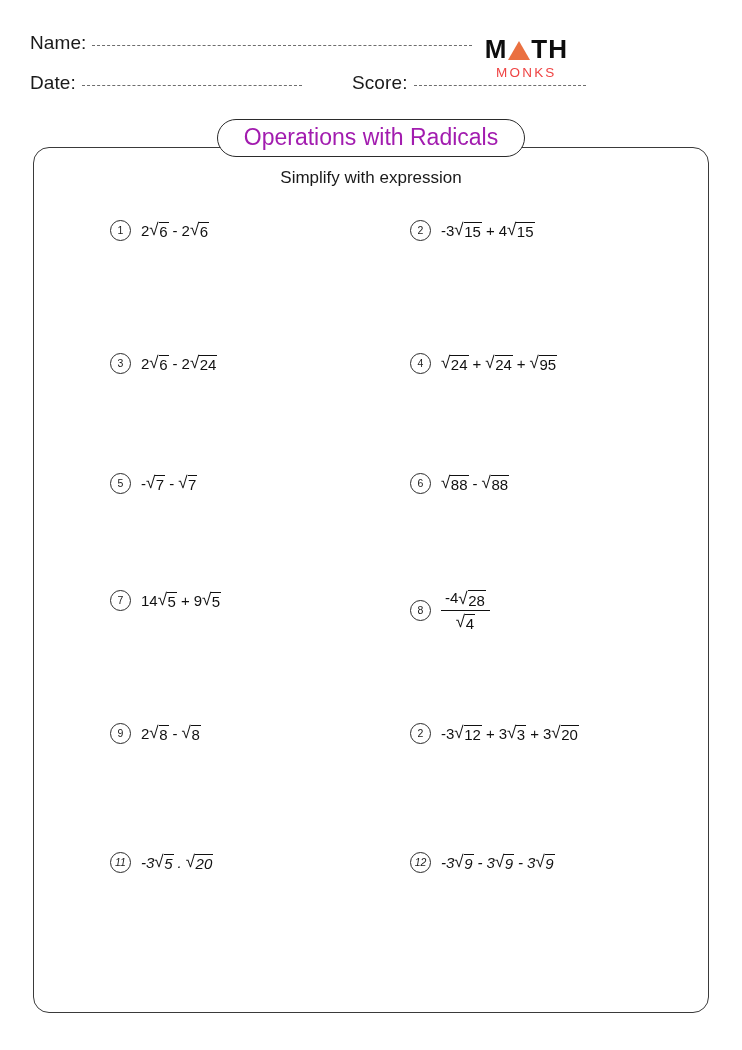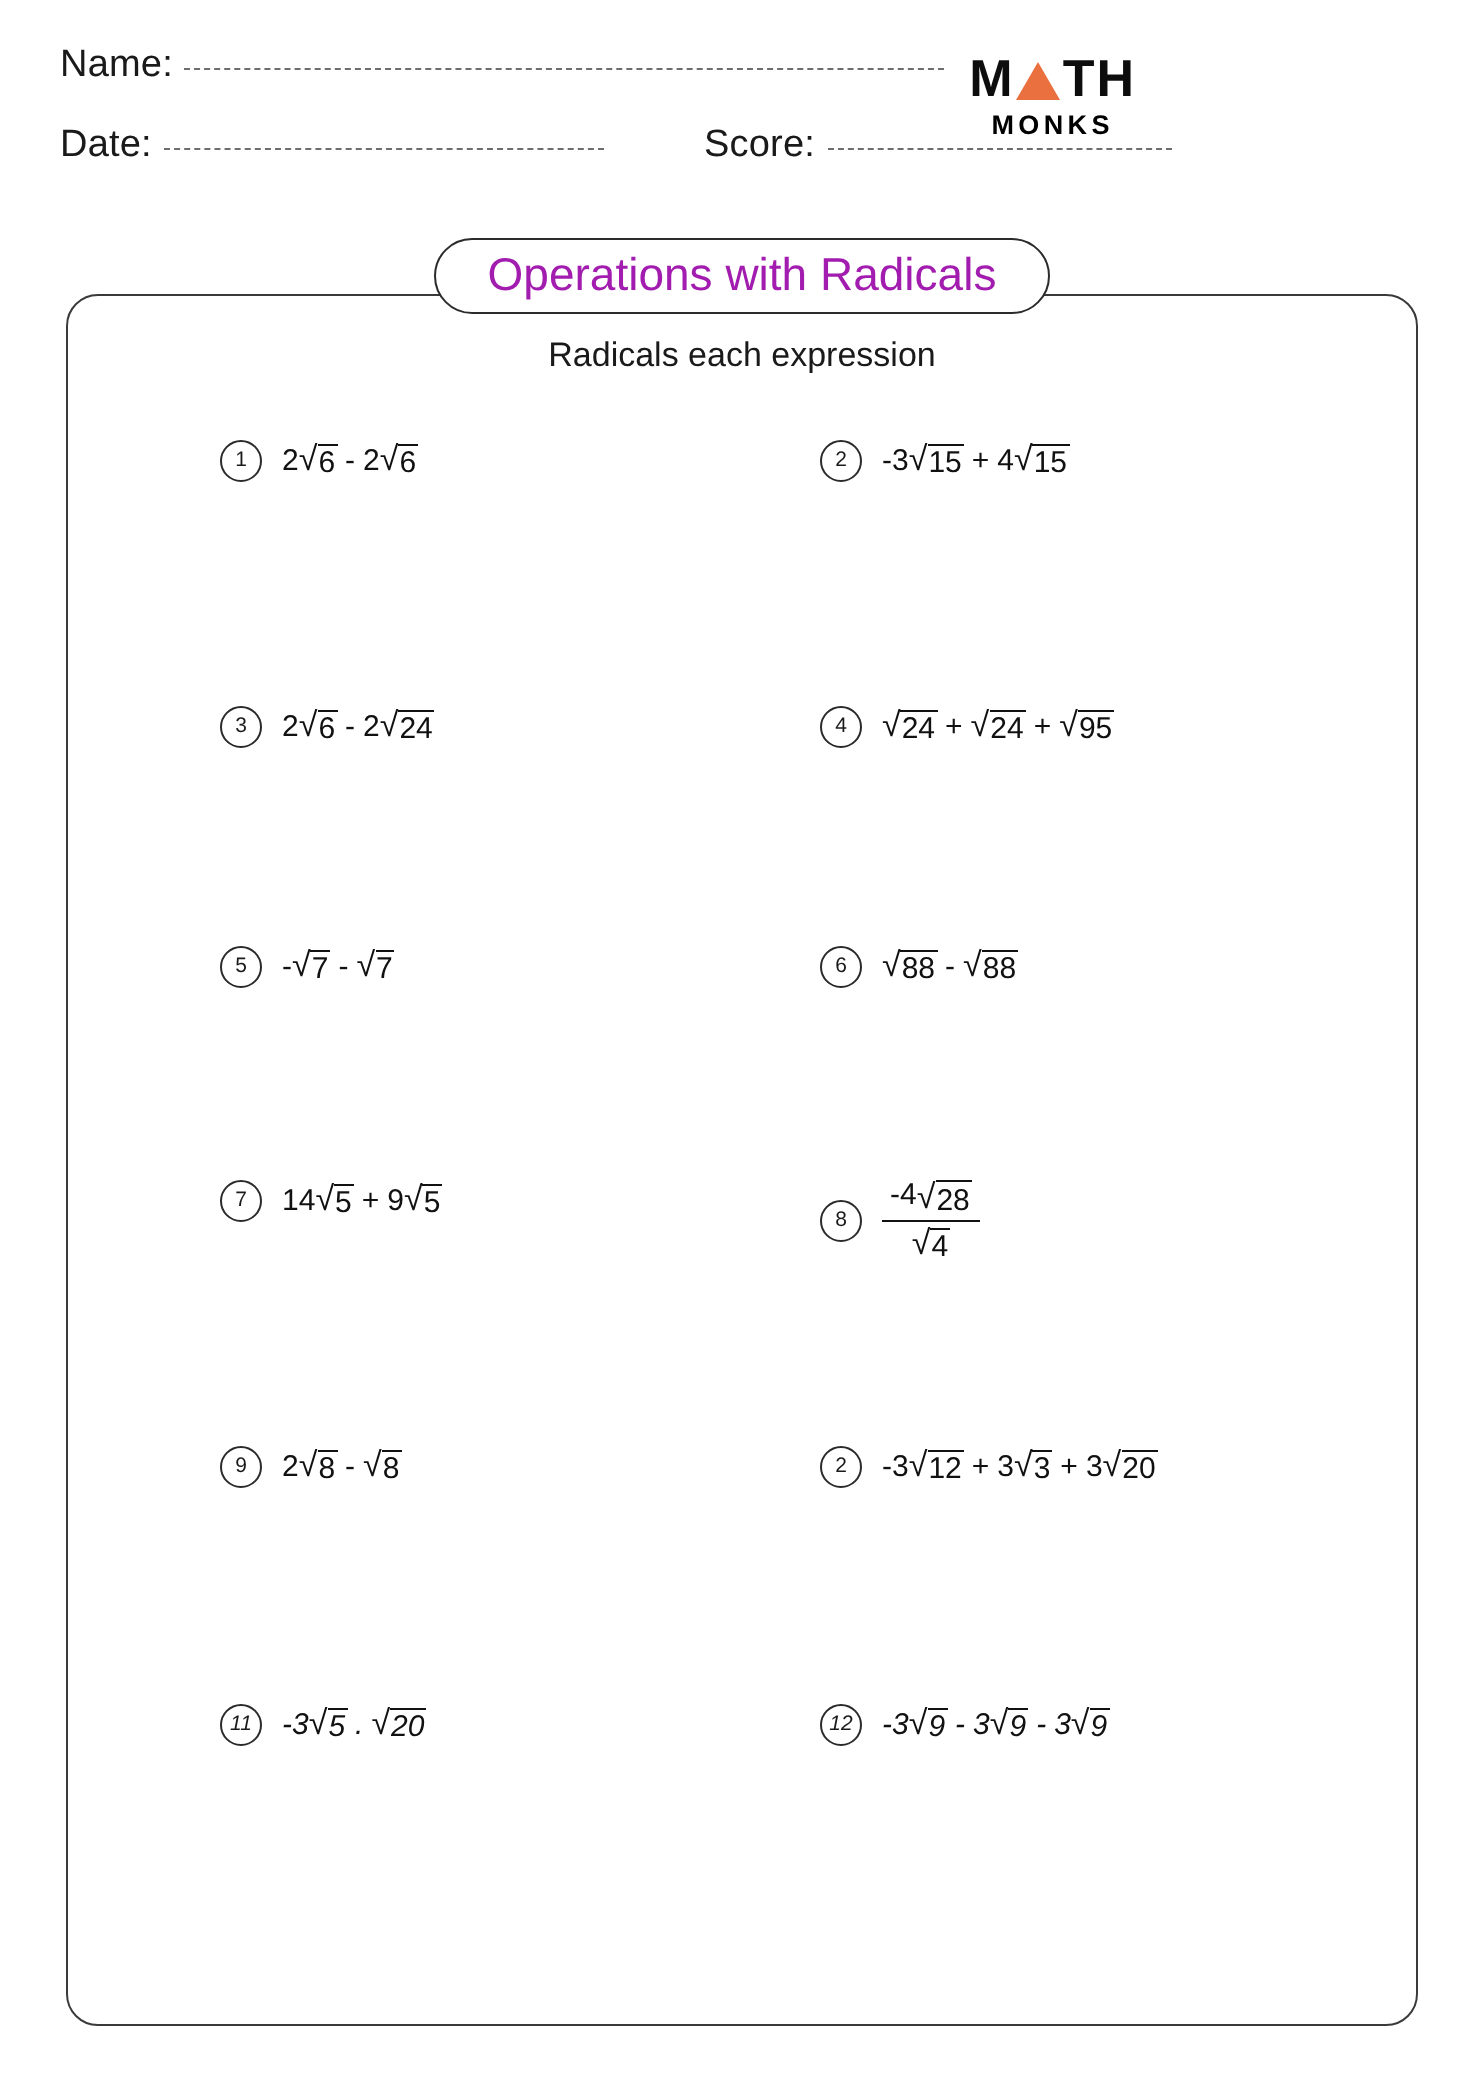--- a/index.html
+++ b/index.html
@@ -12,21 +12,21 @@
     height: 1050px;
     position: relative;
     font-family: "Liberation Sans", sans-serif;
     color: #1a1a1a;
     overflow: hidden;
   }
 
   
   .header {
     position: absolute;
-    left: 0; top: 0;
+    left: 0; top: 10px;
     width: 592px;
     height: 112px;
   }
   .field-row {
     position: absolute;
     display: flex;
     align-items: baseline;
     white-space: nowrap;
   }
   .field-label {
@@ -72,23 +72,23 @@
     width: 0; height: 0;
     border-left: 11px solid transparent;
     border-right: 11px solid transparent;
     border-bottom: 19px solid #ea7040;
     margin: 0 1px;
     position: relative;
     top: 1px;
   }
   .logo-monks {
     font-size: 13.5px;
-    font-weight: 700;
+    font-weight: 400;
     letter-spacing: 2.2px;
-    color: #000000;
+    color: #ef4444;
     line-height: 1;
     margin-top: 4px;
   }
 
   
   .sheet {
     position: absolute;
     left: 33px;
     top: 147px;
     width: 676px;
@@ -250,21 +250,21 @@
     <div class="logo-monks">MONKS</div>
   </div>
 </div>
 
 <div class="sheet"></div>
 
 <div class="title-wrap">
   <div class="title-pill">Operations with Radicals</div>
 </div>
 
-<div class="subtitle">Radicals each expression</div>
+<div class="subtitle">Simplify with expression</div>
 
 <div class="problems" id="problems">
     <div class="prob col-l row-1">
       <span class="num">1</span>
       <span class="expr">
         <span class="coef">2</span>
         <span class="rad">
           <span class="sign">√</span>
           <span class="rcand">6</span>
         </span>

